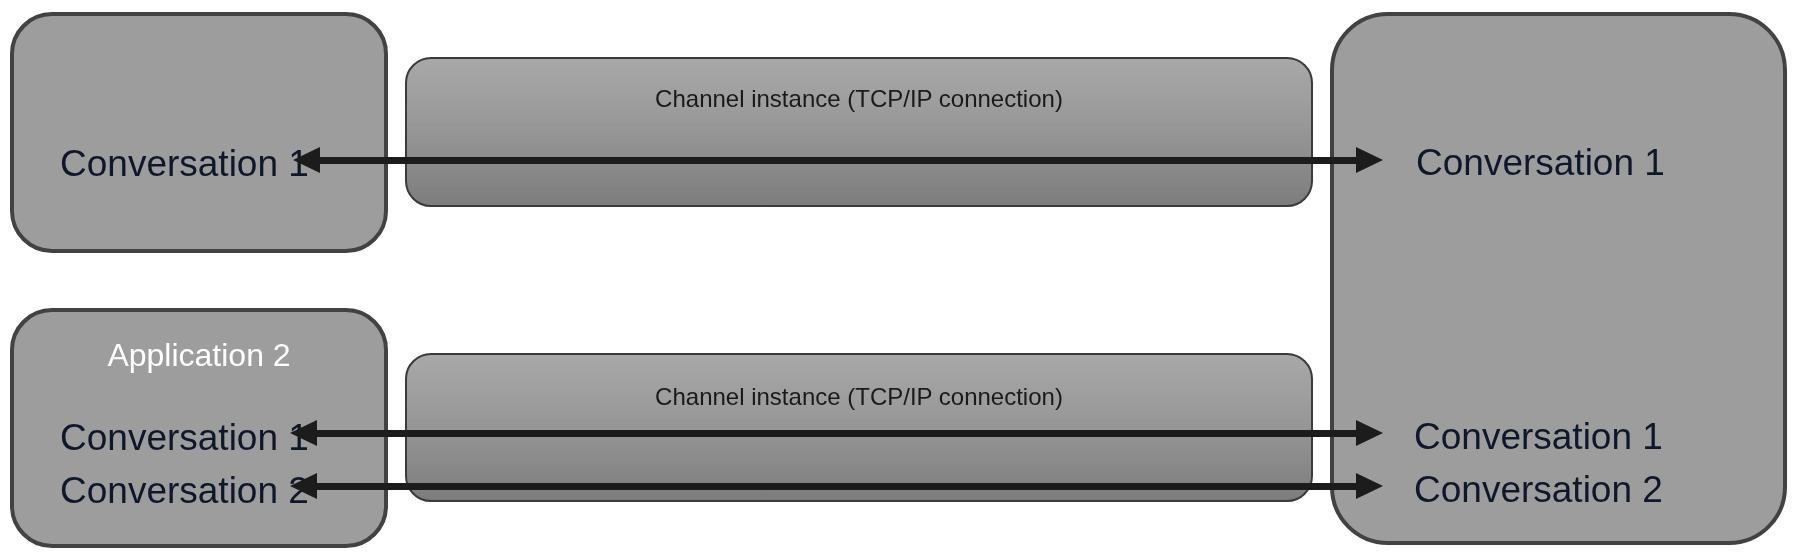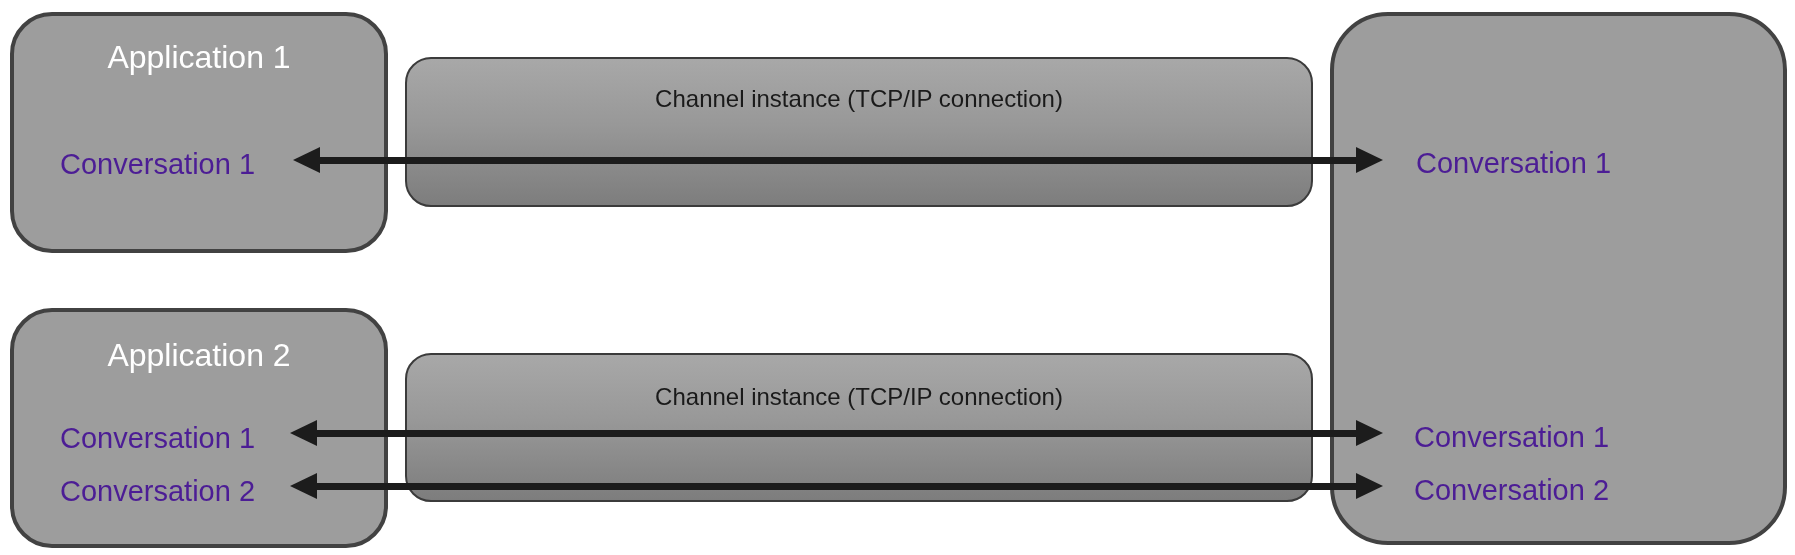--- a/index.html
+++ b/index.html
@@ -43,22 +43,22 @@
     left: 0;
     width: 100%;
     text-align: center;
     color: #ffffff;
     font-size: 32px;
     line-height: 38px;
     white-space: nowrap;
   }
   .conv-label {
     position: absolute;
-    color: #4c1d95;
-    font-size: 29px;
+    color: #0f172a;
+    font-size: 37px;
     line-height: 38px;
     white-space: nowrap;
   }
   .channel-label {
     position: absolute;
     left: 0;
     width: 100%;
     text-align: center;
     color: #1a1a1a;
     font-size: 24px;
@@ -96,21 +96,20 @@
     right: 0;
     border-left: 27px solid #1c1c1c;
   }
 </style>
 </head>
 <body>
 
 <div id="canvas">
 
   <div class="node-box" style="left:10px; top:12px; width:378px; height:241px;">
-    <div class="box-title" style="top:22px;">Application 1</div>
     <div class="conv-label" style="left:46px; top:129px;">Conversation 1</div>
   </div>
 
   <div class="node-box" style="left:10px; top:308px; width:378px; height:240px;">
     <div class="box-title" style="top:24px;">Application 2</div>
     <div class="conv-label" style="left:46px; top:107px;">Conversation 1</div>
     <div class="conv-label" style="left:46px; top:160px;">Conversation 2</div>
   </div>
 
   <div class="channel-box" style="left:405px; top:57px; width:908px; height:150px;">

